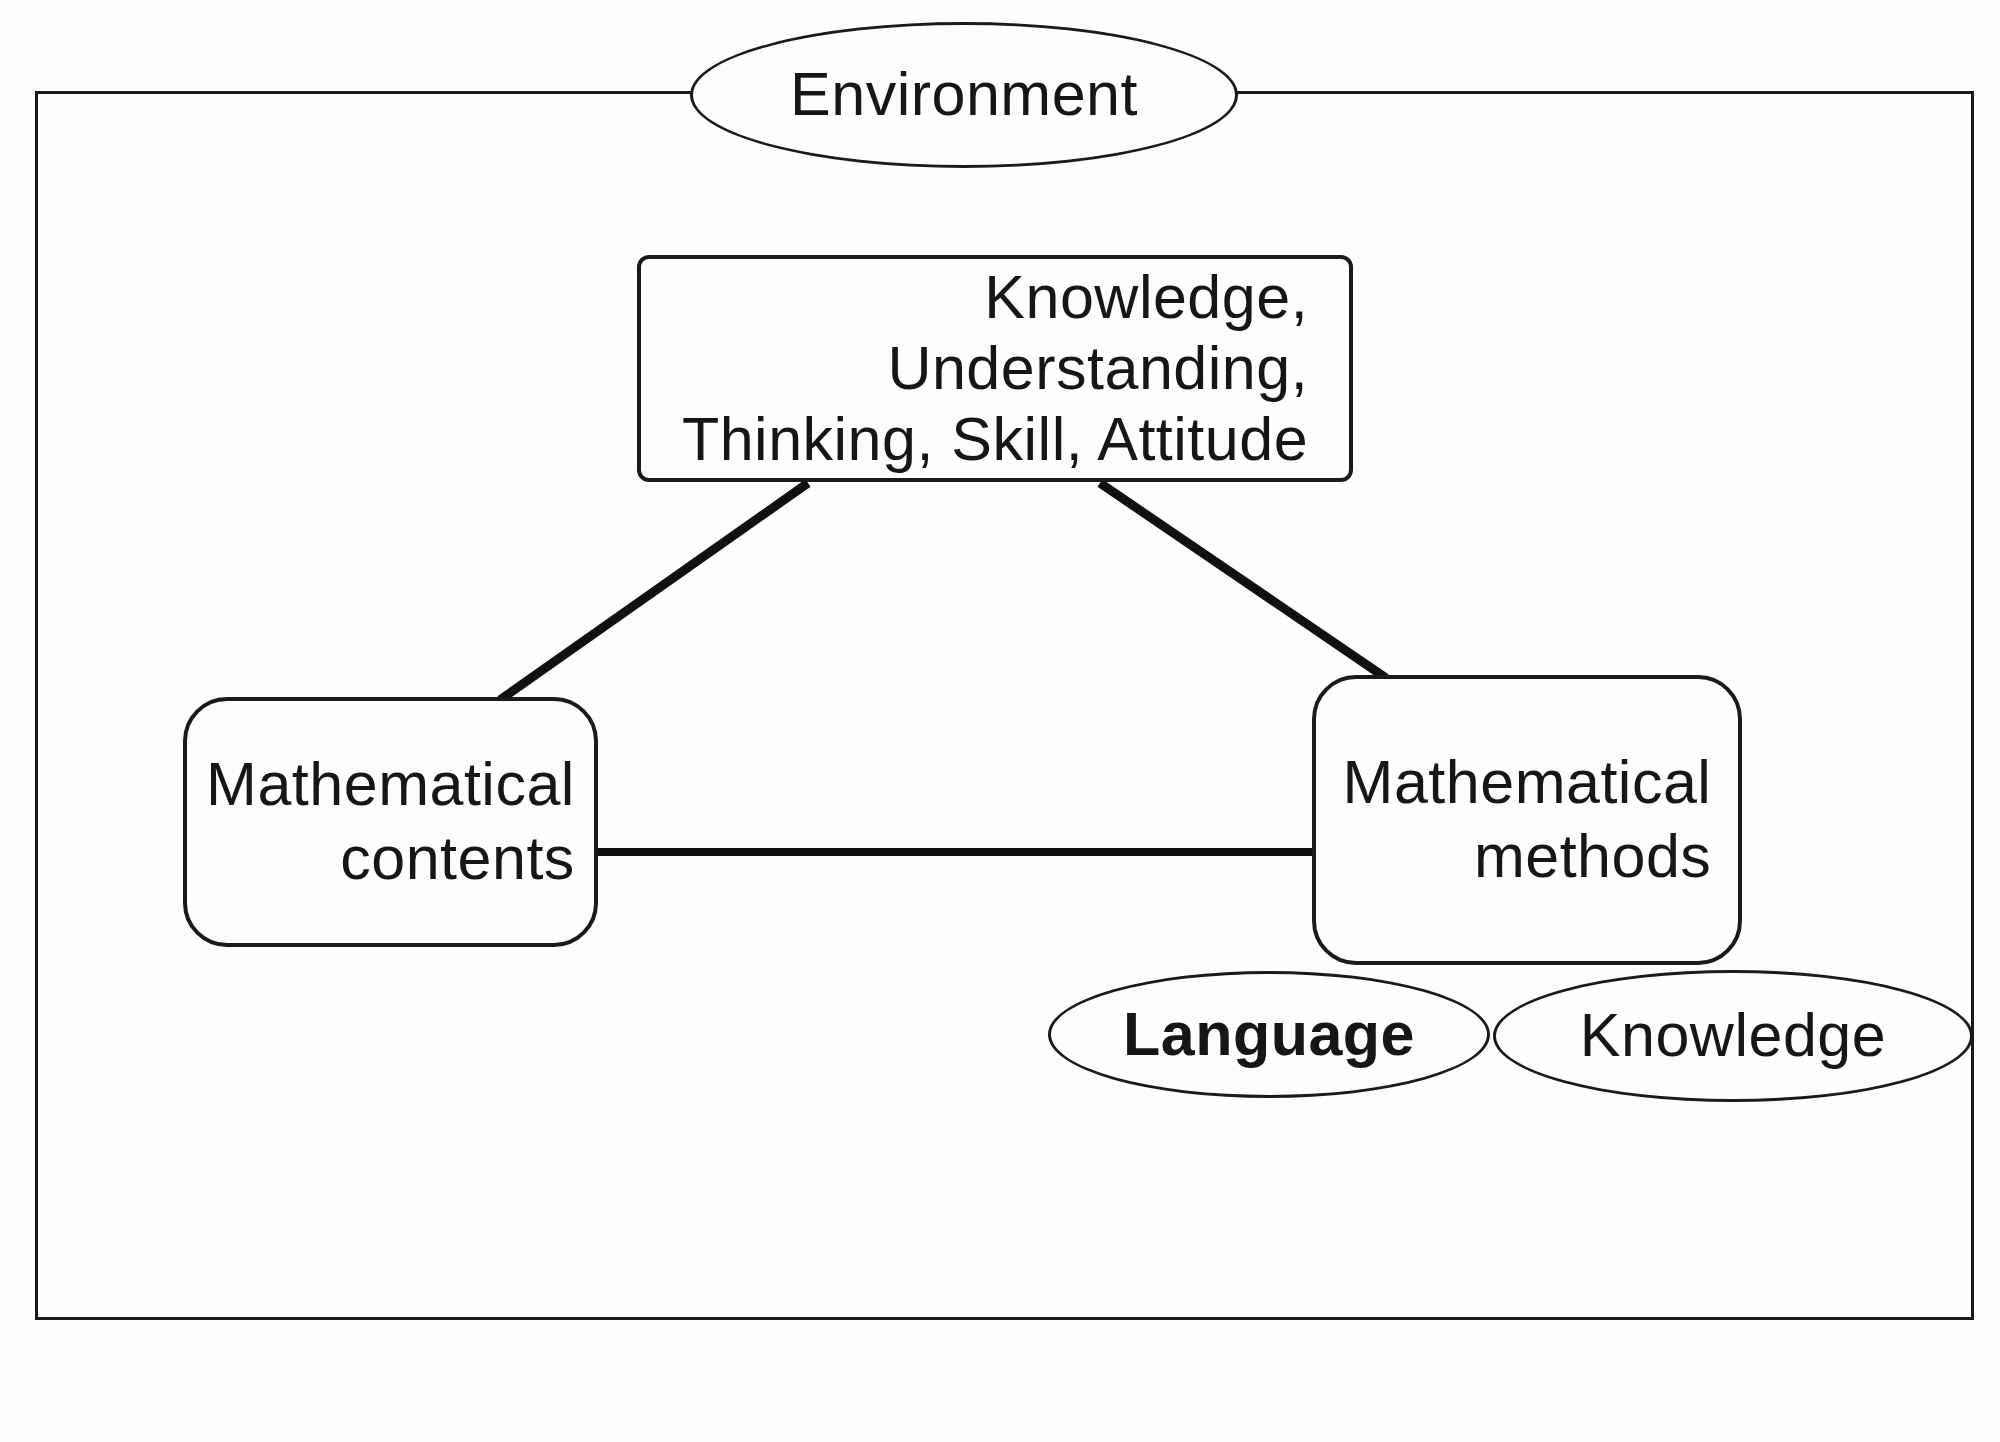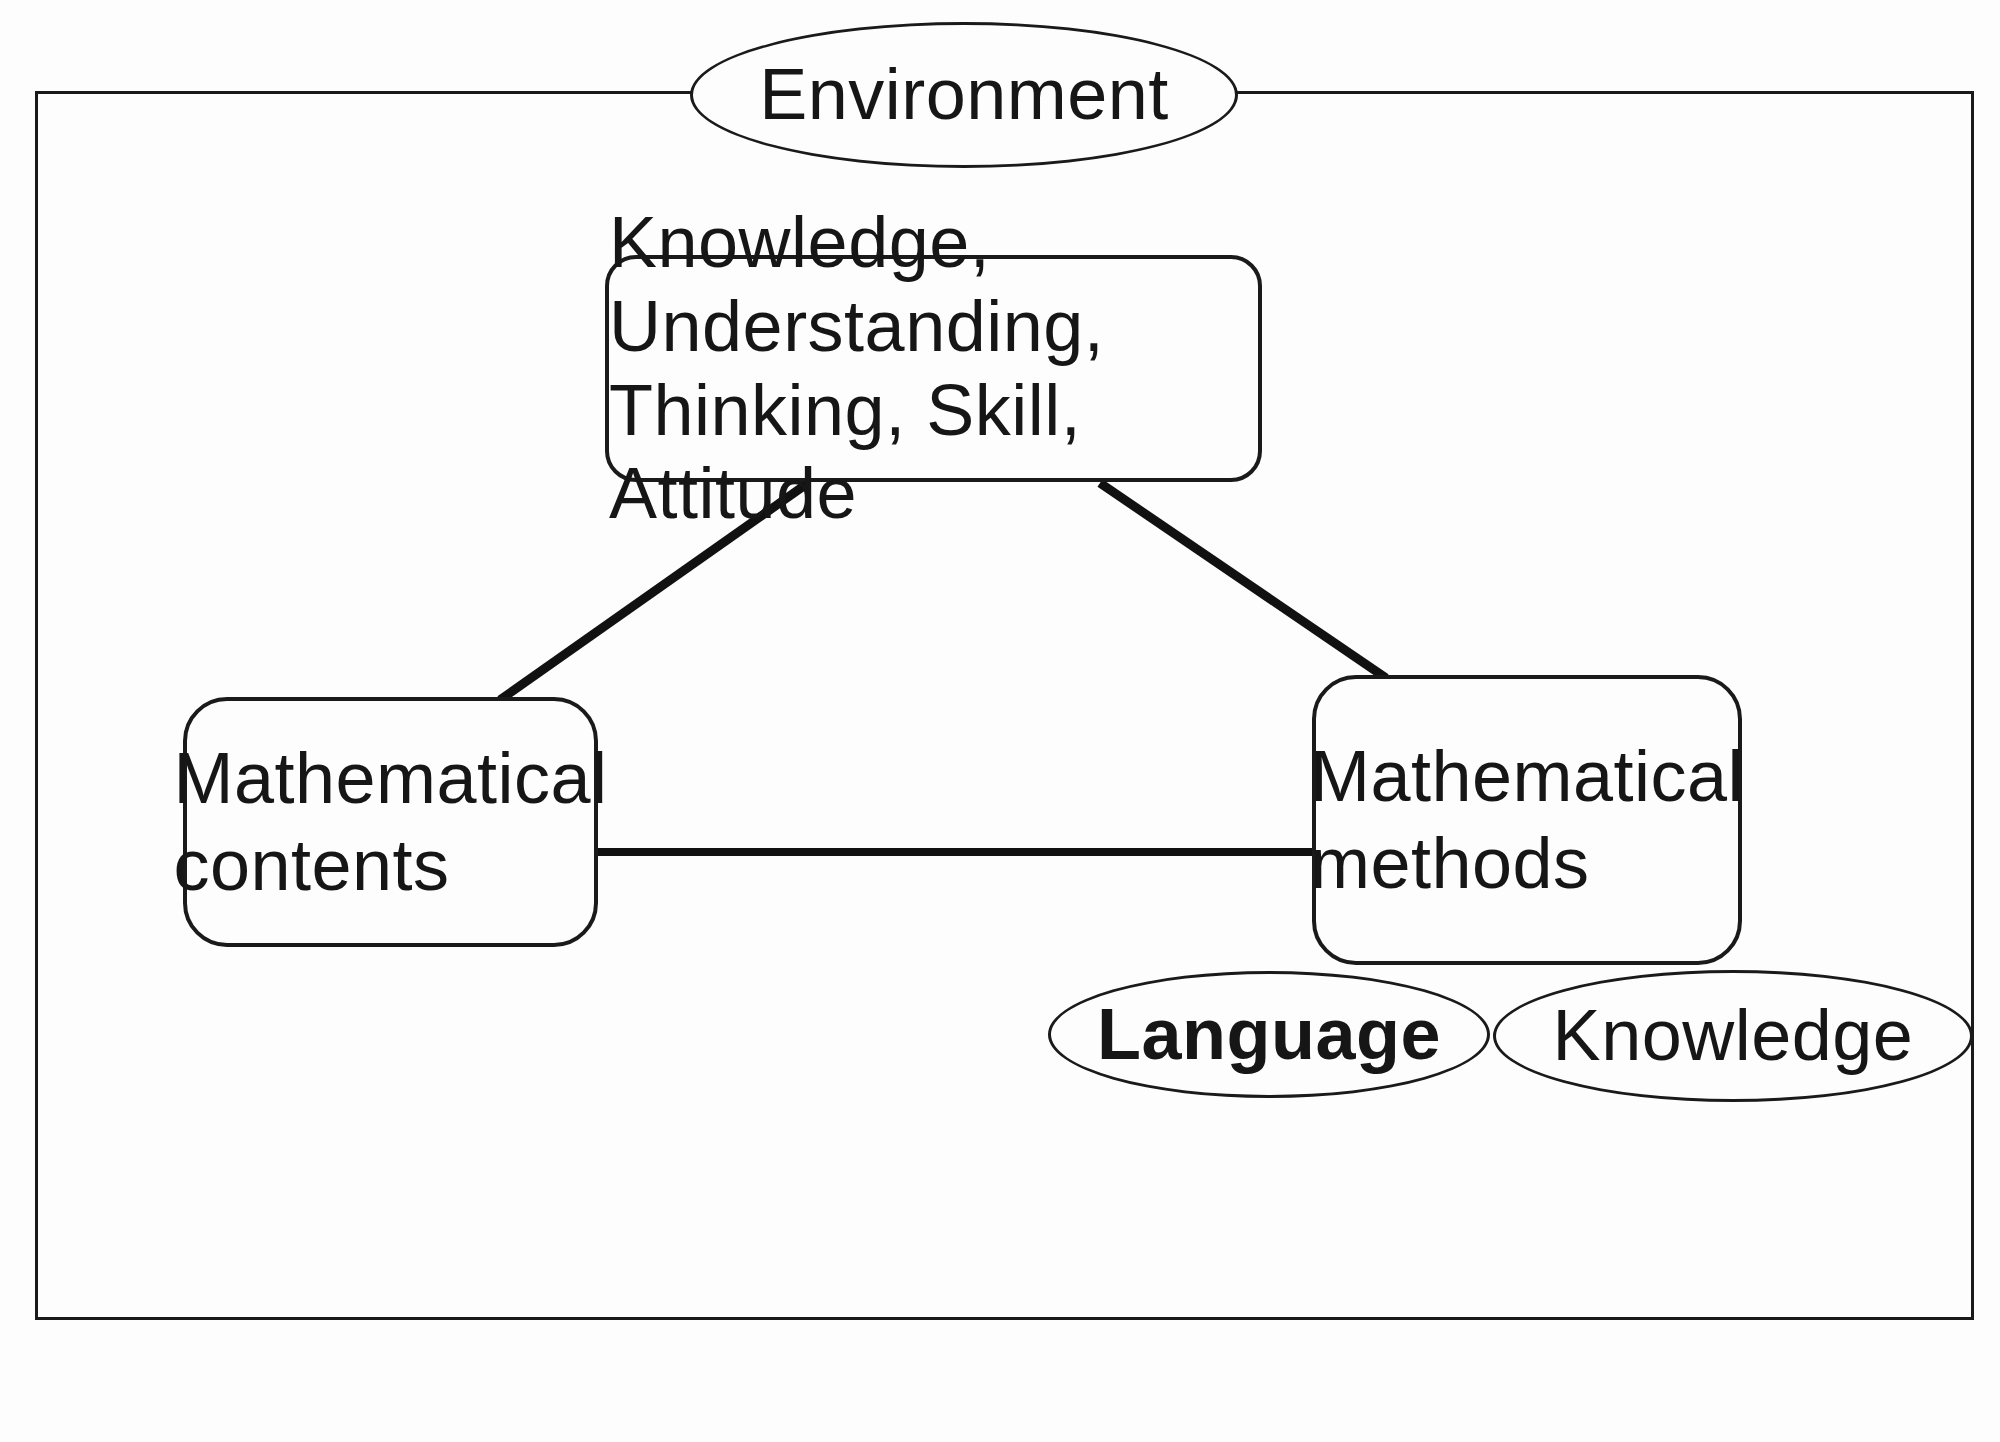--- a/index.html
+++ b/index.html
@@ -26,36 +26,36 @@
     width: 2000px; height: 1442px;
     z-index: 2;
   }
   .node {
     position: absolute;
     box-sizing: border-box;
     background: #fdfdfd;
     display: flex;
     align-items: center;
     justify-content: center;
-    text-align: left;
+    text-align: right;
     white-space: pre-line;
-    font-size: 72px;
+    font-size: 61px;
     line-height: 1.21;
     z-index: 3;
     letter-spacing: 0.5px;
   }
   .ellipse {
     border: 3px solid #1a1a1a;
     border-radius: 50%;
   }
   .rrect {
     border: 4px solid #1a1a1a;
   }
   .n-environment { left: 690px;  top: 22px;   width: 548px; height: 146px; }
-  .n-knowledge   { left: 605px;  top: 255px;  width: 657px; height: 227px; border-radius: 31px; line-height: 1.16; }
+  .n-knowledge   { left: 637px;  top: 255px;  width: 716px; height: 227px; border-radius: 12px; line-height: 1.16; }
   .n-contents    { left: 183px;  top: 697px;  width: 415px; height: 250px; border-radius: 44px; }
   .n-methods     { left: 1312px; top: 675px;  width: 430px; height: 290px; border-radius: 44px; }
   .n-health      { left: 182px;  top: 952px;  width: 502px; height: 118px; }
   .n-language    { left: 1048px; top: 971px;  width: 442px; height: 127px; font-weight: bold; }
   .n-expression  { left: 1493px; top: 970px;  width: 480px; height: 132px; }
   .n-human       { left: 687px;  top: 1227px; width: 557px; height: 214px; line-height: 1.22; }
 </style>
 </head>
 <body>
 

